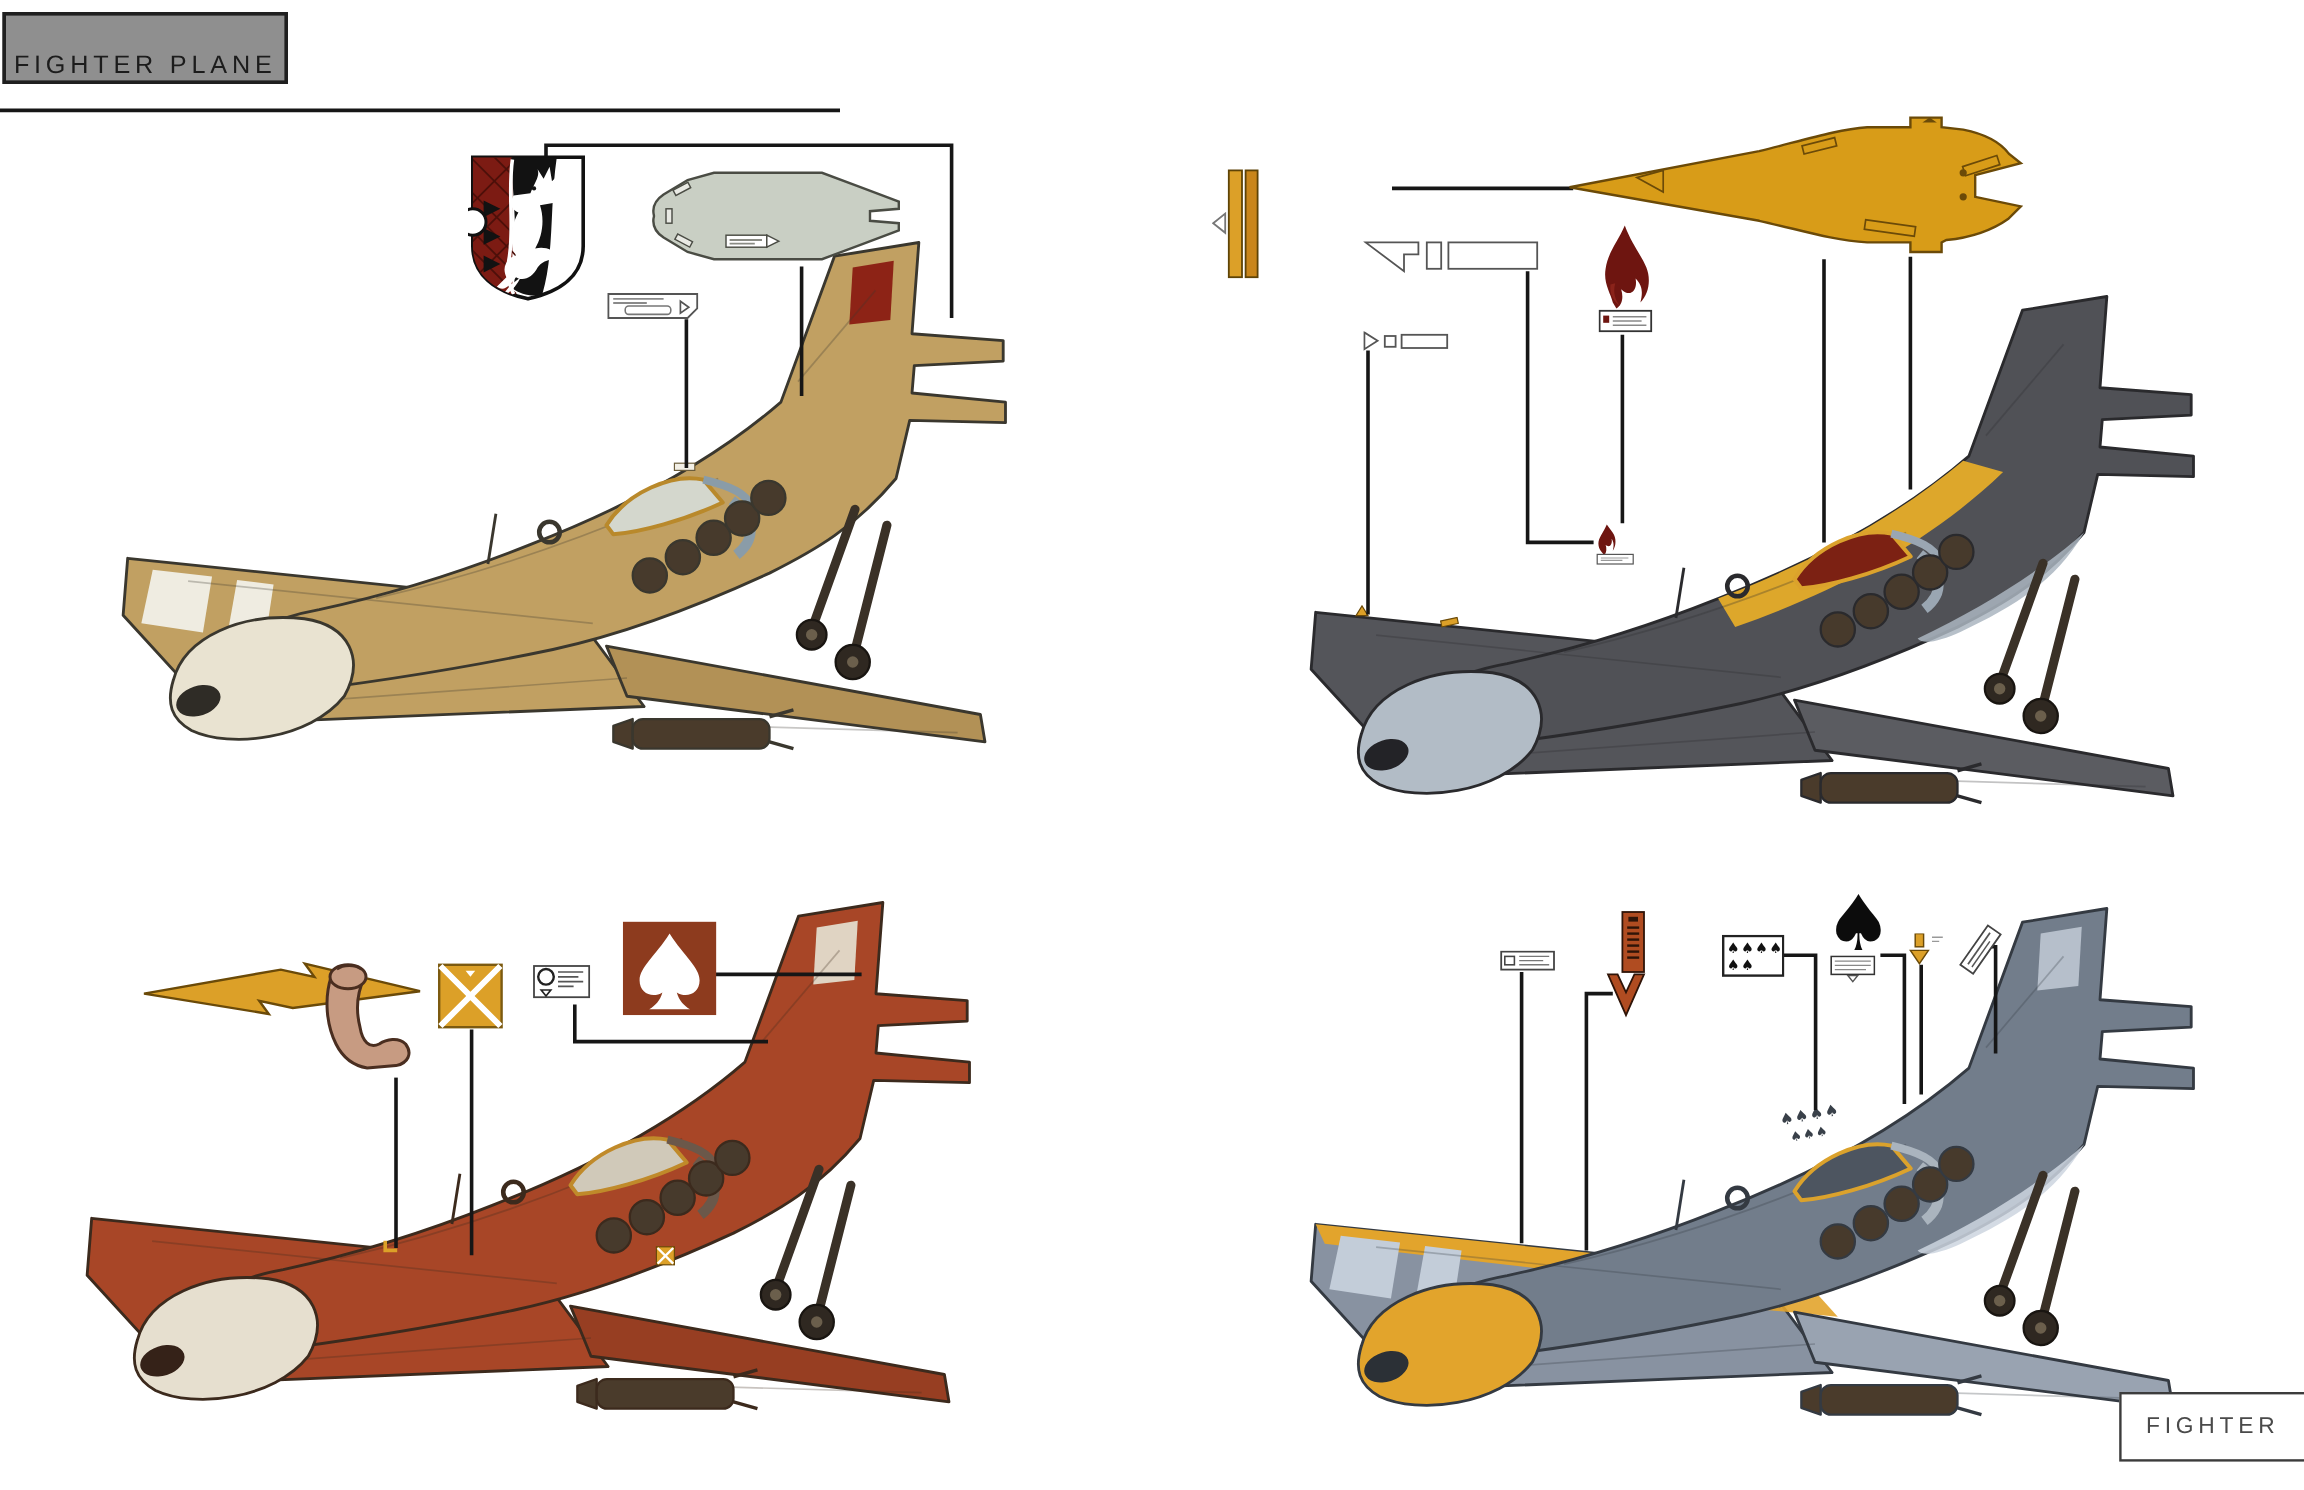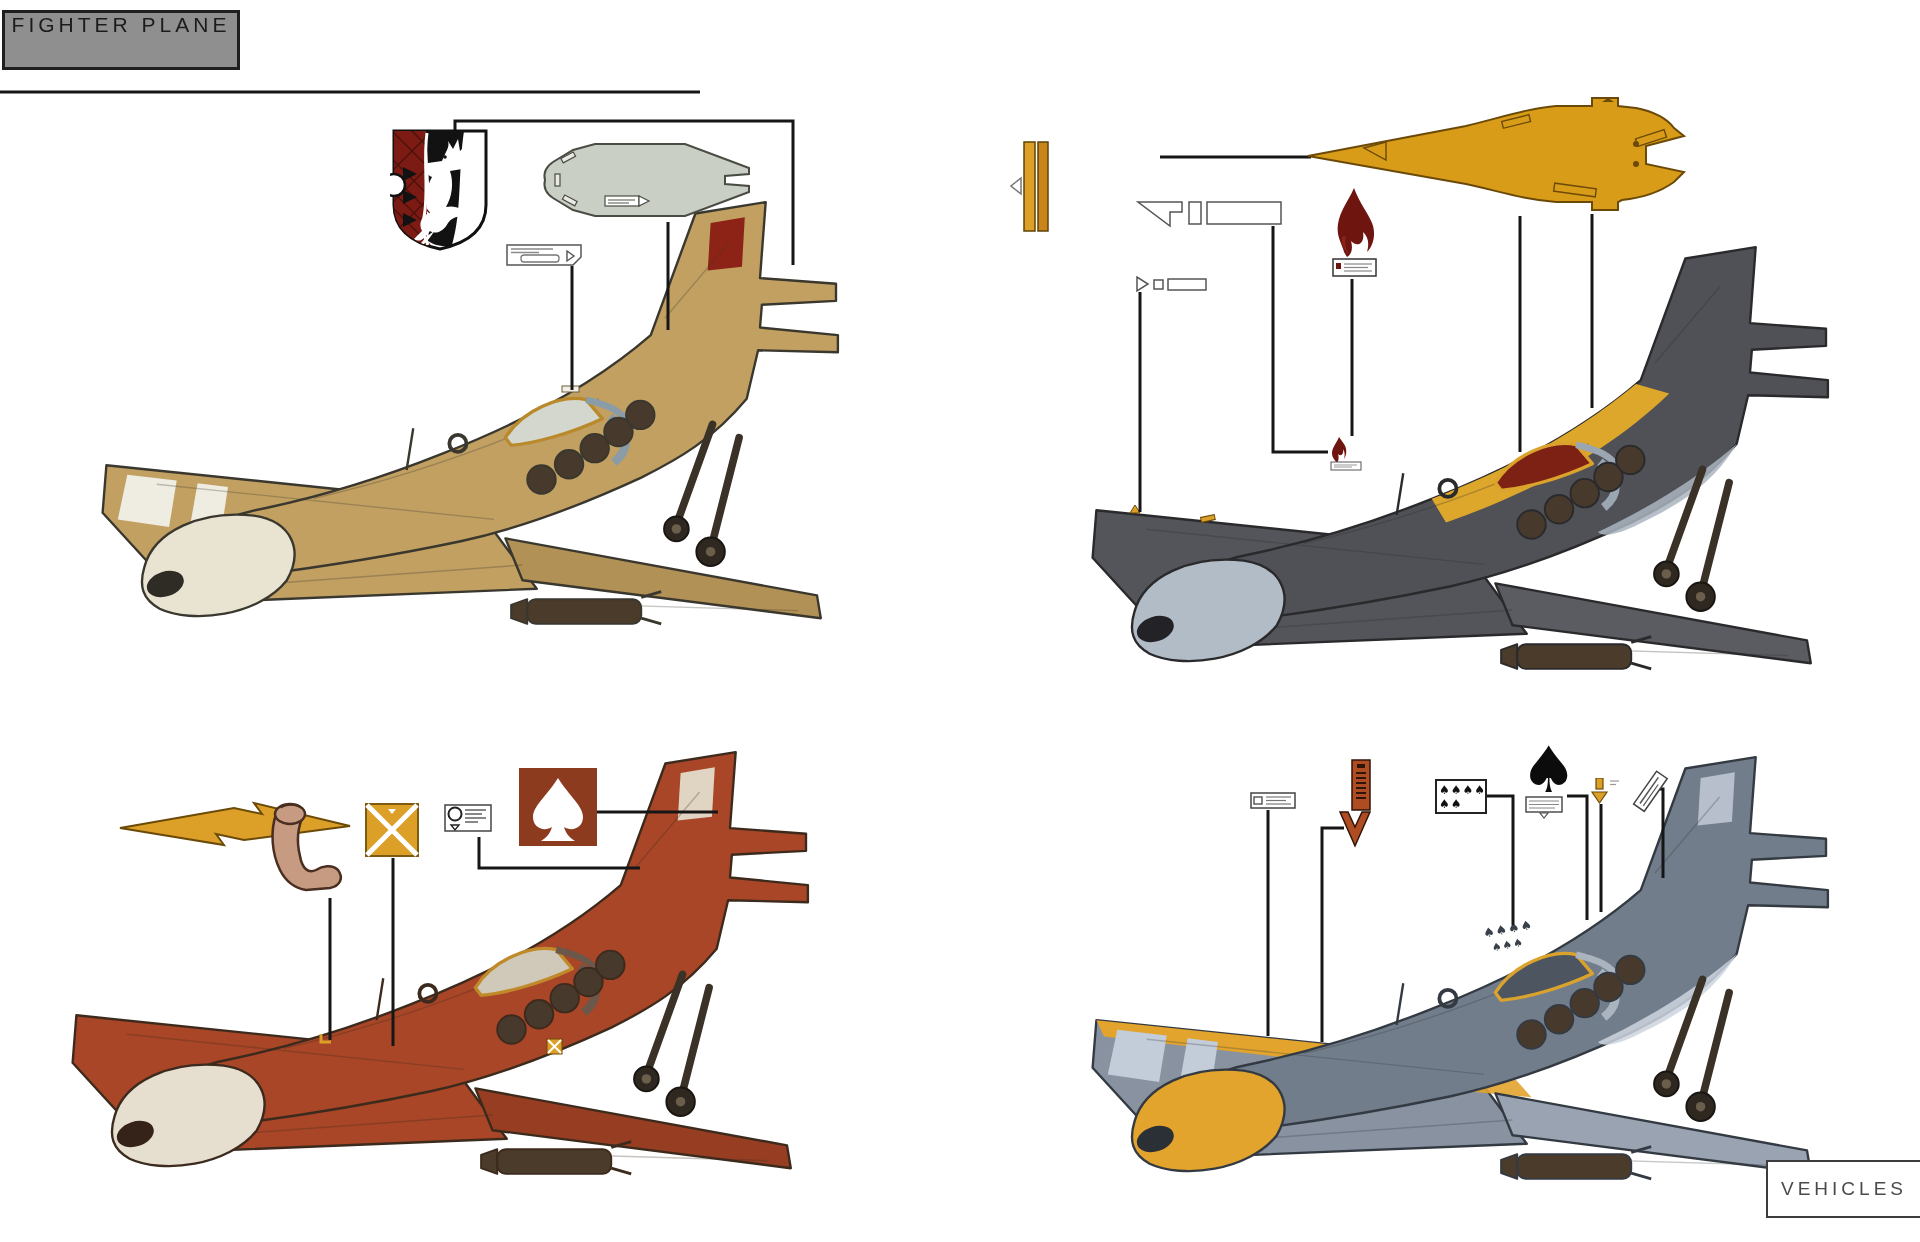--- a/index.html
+++ b/index.html
@@ -1,20 +1,20 @@
 <!DOCTYPE html>
 <html><head>
 <meta charset="utf-8">
 <style>
   html,body{margin:0;padding:0}
   body{width:1920px;height:1242px;position:relative;background:#ffffff;overflow:hidden;
        font-family:"Liberation Sans",sans-serif}
   .abs{position:absolute}
   .titlebox{left:2px;top:10px;width:232px;height:54px;background:var(--c-title_bg,#8f8f8f);
-       border:3px solid #1f1f1f;display:flex;align-items:flex-start;justify-content:center;
+       border:3px solid #1f1f1f;display:flex;align-items:flex-end;justify-content:center;
        color:#1c1c1c;font-size:21px;letter-spacing:4px;font-weight:400}
   .cornerbox{left:1766px;top:1160px;width:152px;height:54px;background:#fff;
        border:2px solid #3c3c3c;display:flex;align-items:center;justify-content:center;
        color:#4a4a4a;font-size:19px;letter-spacing:4px}
   svg{display:block}
   text{font-family:"DejaVu Sans","Liberation Sans",sans-serif}
 </style>
 </head>
 <body style="--c-title_bg: #8f8f8f; --c-ink: #161616; --c-amber: #dca028; --c-amber_dark: #7c5a10; --c-rust_arrow: #b04c21; --c-flame_red: #6e1510; --c-shield_red: #7c1b13; --c-spade_square: #8d3b1e; --c-silhouette_grey: #c9cfc4; --c-silhouette_yellow: #d89c18; --c-skin: #c79b82; --c-decal_dark: #394049;">
 
@@ -349,14 +349,14 @@
     <rect x="4" y="19" width="40" height="13" fill="#fff" stroke="#444" stroke-width="1.5"></rect>
     <line x1="8" y1="24" x2="40" y2="24" stroke="#555" stroke-width="1.5"></line>
     <line x1="8" y1="28" x2="34" y2="28" stroke="#555" stroke-width="1.2"></line>
   </g>
 </svg>
 
 <div class="abs titlebox">
   <span>FIGHTER PLANE</span>
 </div>
 <div class="abs cornerbox">
-  <span>VEHICLES</span>
+  <span>FIGHTER</span>
 </div>
 
 </body></html>

